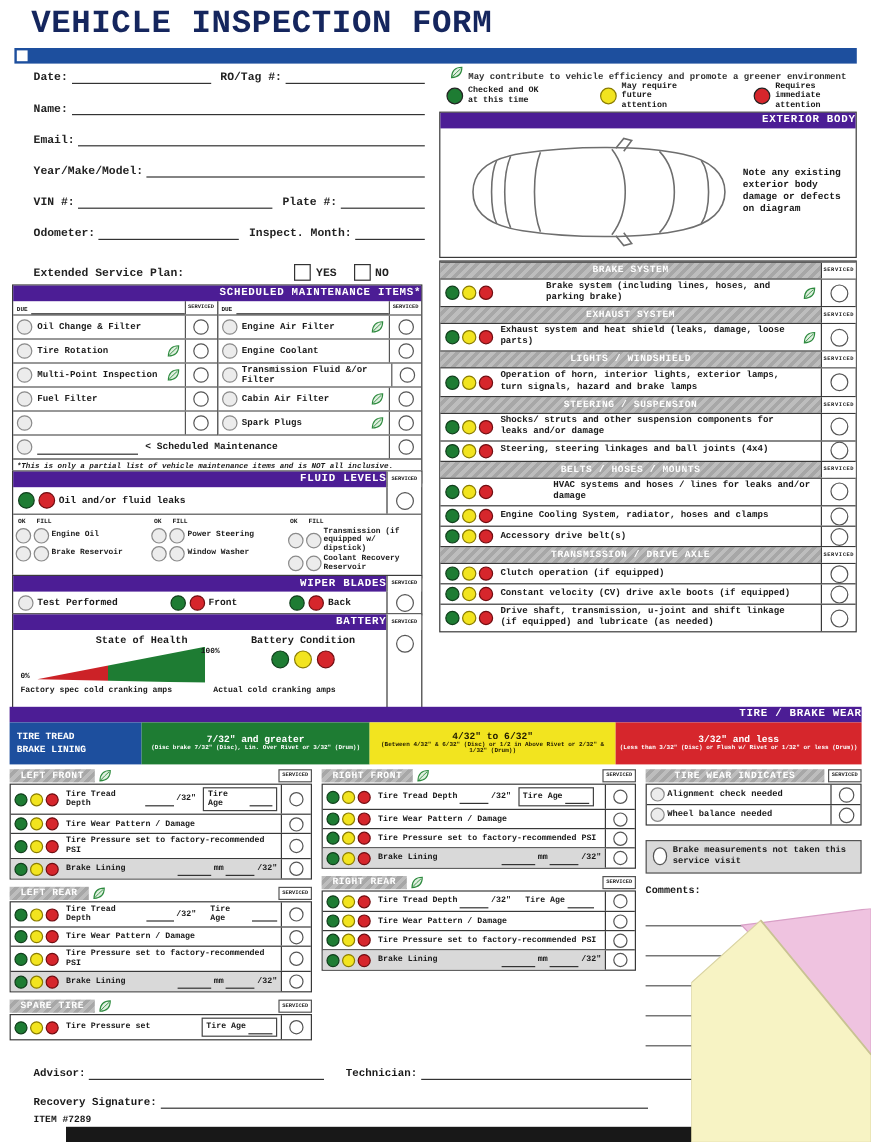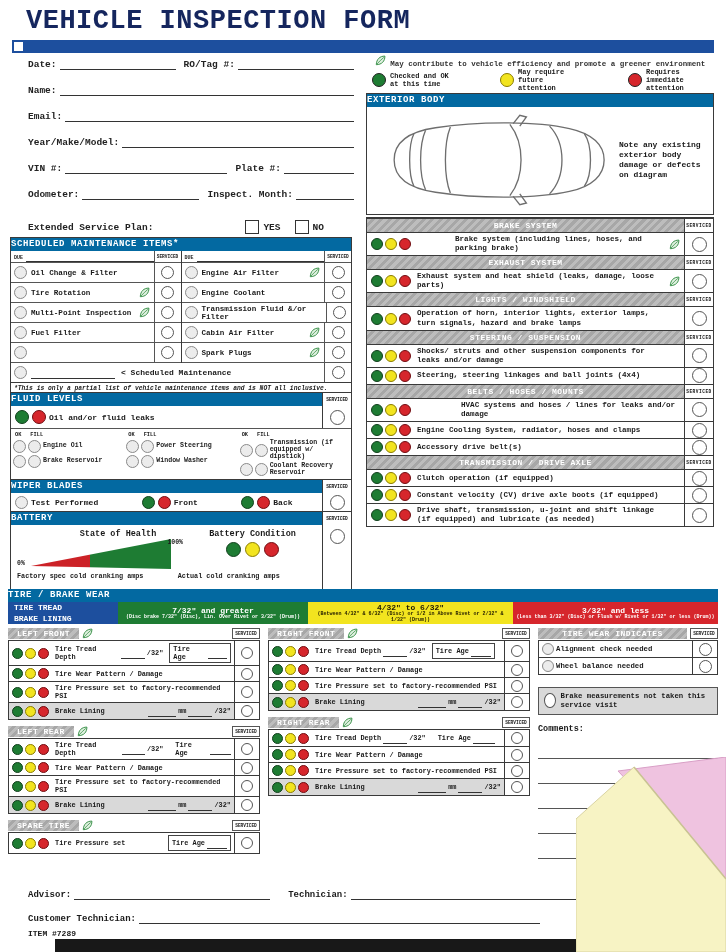--- a/index.html
+++ b/index.html
@@ -25,21 +25,21 @@
   .leg-item{display:flex;align-items:center;gap:4px;}
   .leg-item .txt{font-size:7px;font-weight:bold;line-height:1.15;width:62px;}
   .dot{display:inline-block;border-radius:50%;box-sizing:border-box;flex:0 0 auto;}
   .dot.g{background:#1e7c33;border:1.5px solid #113f1c;}
   .dot.y{background:#f2e41f;border:1.5px solid #8a7c00;}
   .dot.r{background:#d6262c;border:1.5px solid #700d11;}
   .dot.gy{background:#ececec;border:1.5px solid #8a8a8a;}
   .sv{display:inline-block;border-radius:50%;background:#fff;border:1.5px solid #555;box-sizing:border-box;}
   
   .box{position:absolute;border:1.6px solid #3a3a3a;background:#fff;box-sizing:border-box;}
-  .bluebar{background:#0369a1;color:#fff;font-weight:bold;font-size:9px;text-align:left;
+  .bluebar{background:#4c1d95;color:#fff;font-weight:bold;font-size:9px;text-align:right;
            letter-spacing:.6px;height:13px;line-height:13px;}
   .hdrflex{display:flex;}
   .hdrflex .bluebar{flex:1;}
   .svc-lbl{width:28px;background:#fff;border-left:1.4px solid #3a3a3a;font-size:4.5px;font-weight:bold;
            display:flex;align-items:center;justify-content:center;color:#111;}
   .grayhdr{background:repeating-linear-gradient(135deg,#bdbdbd 0 3px,#a7a7a7 3px 6px);
            color:#fff;font-weight:bold;font-size:8px;letter-spacing:.5px;}
   
   .ext{left:366px;top:93px;width:348px;height:122px;}
   .ext-body{display:flex;height:106px;align-items:center;}
@@ -96,21 +96,21 @@
   .pct0{position:absolute;left:0;bottom:2px;font-size:6.5px;font-weight:bold;}
   .pct100{position:absolute;right:6px;top:12px;font-size:6.5px;font-weight:bold;}
   .batcond{flex:1;text-align:center;padding-top:2px;}
   .batcond .cap{font-size:8.5px;font-weight:bold;}
   .batcond .dots{margin-top:3px;display:flex;justify-content:center;gap:4px;}
   .batamps{display:flex;justify-content:space-between;font-size:6.8px;font-weight:bold;margin-top:3px;align-items:flex-end;}
   .batamps .wline{width:44px;}
   .batsvc{width:28px;border-left:1.4px solid #3a3a3a;display:flex;justify-content:center;padding-top:4px;}
   
   .tires{position:absolute;left:8px;top:589px;width:710px;}
-  .tlegend{display:flex;height:22px;}
+  .tlegend{display:flex;height:35px;}
   .tl-blue{width:110px;background:#1d4f9e;color:#fff;font-size:8px;font-weight:bold;
            display:flex;flex-direction:column;justify-content:center;padding-left:6px;box-sizing:border-box;gap:2px;}
   .band{display:flex;flex-direction:column;align-items:center;justify-content:center;box-sizing:border-box;padding:0 3px;text-align:center;}
   .band .m{font-size:8px;font-weight:bold;}
   .band .s{font-size:5px;font-weight:bold;line-height:1.1;}
   .band.green{width:190px;background:#1e7c33;color:#fff;}
   .band.yellow{width:205px;background:#f2e41f;color:#201a00;}
   .band.red{flex:1;background:#d6262c;color:#fff;}
   .tgrid{display:flex;gap:8px;margin-top:3px;}
   .tcol1{width:252px;}.tcol2{width:262px;}.tcol3{flex:1;}
@@ -1091,21 +1091,21 @@
     </div>
   </div>
 
   <div class="f1">
     <span class="lbl">Advisor:</span>
     <span class="wline" style="width:196px"></span>
     <span class="lbl" style="padding-left:18px">Technician:</span>
     <span class="wline" style="flex:1"></span>
   </div>
   <div class="f2">
-    <span class="lbl">Customer Technician:</span>
+    <span class="lbl">Recovery Signature:</span>
     <span class="wline" style="flex:1"></span>
   </div>
   <div class="fitem">ITEM #7289</div>
 
   <div class="bottombar"></div>
   <svg class="papers" width="150" height="195" viewBox="0 0 150 195">
     <polygon points="42,14 150,0 150,128" fill="#efc3e0" stroke="#d89fc6" stroke-width="1"></polygon>
     <polygon points="0,62 58,10 150,122 150,195 0,195" fill="#f7f3c4" stroke="#d9d3a2" stroke-width="1"></polygon>
     <line x1="58" y1="10" x2="150" y2="122" stroke="#c9c294" stroke-width="1.5"></line>
   </svg>

